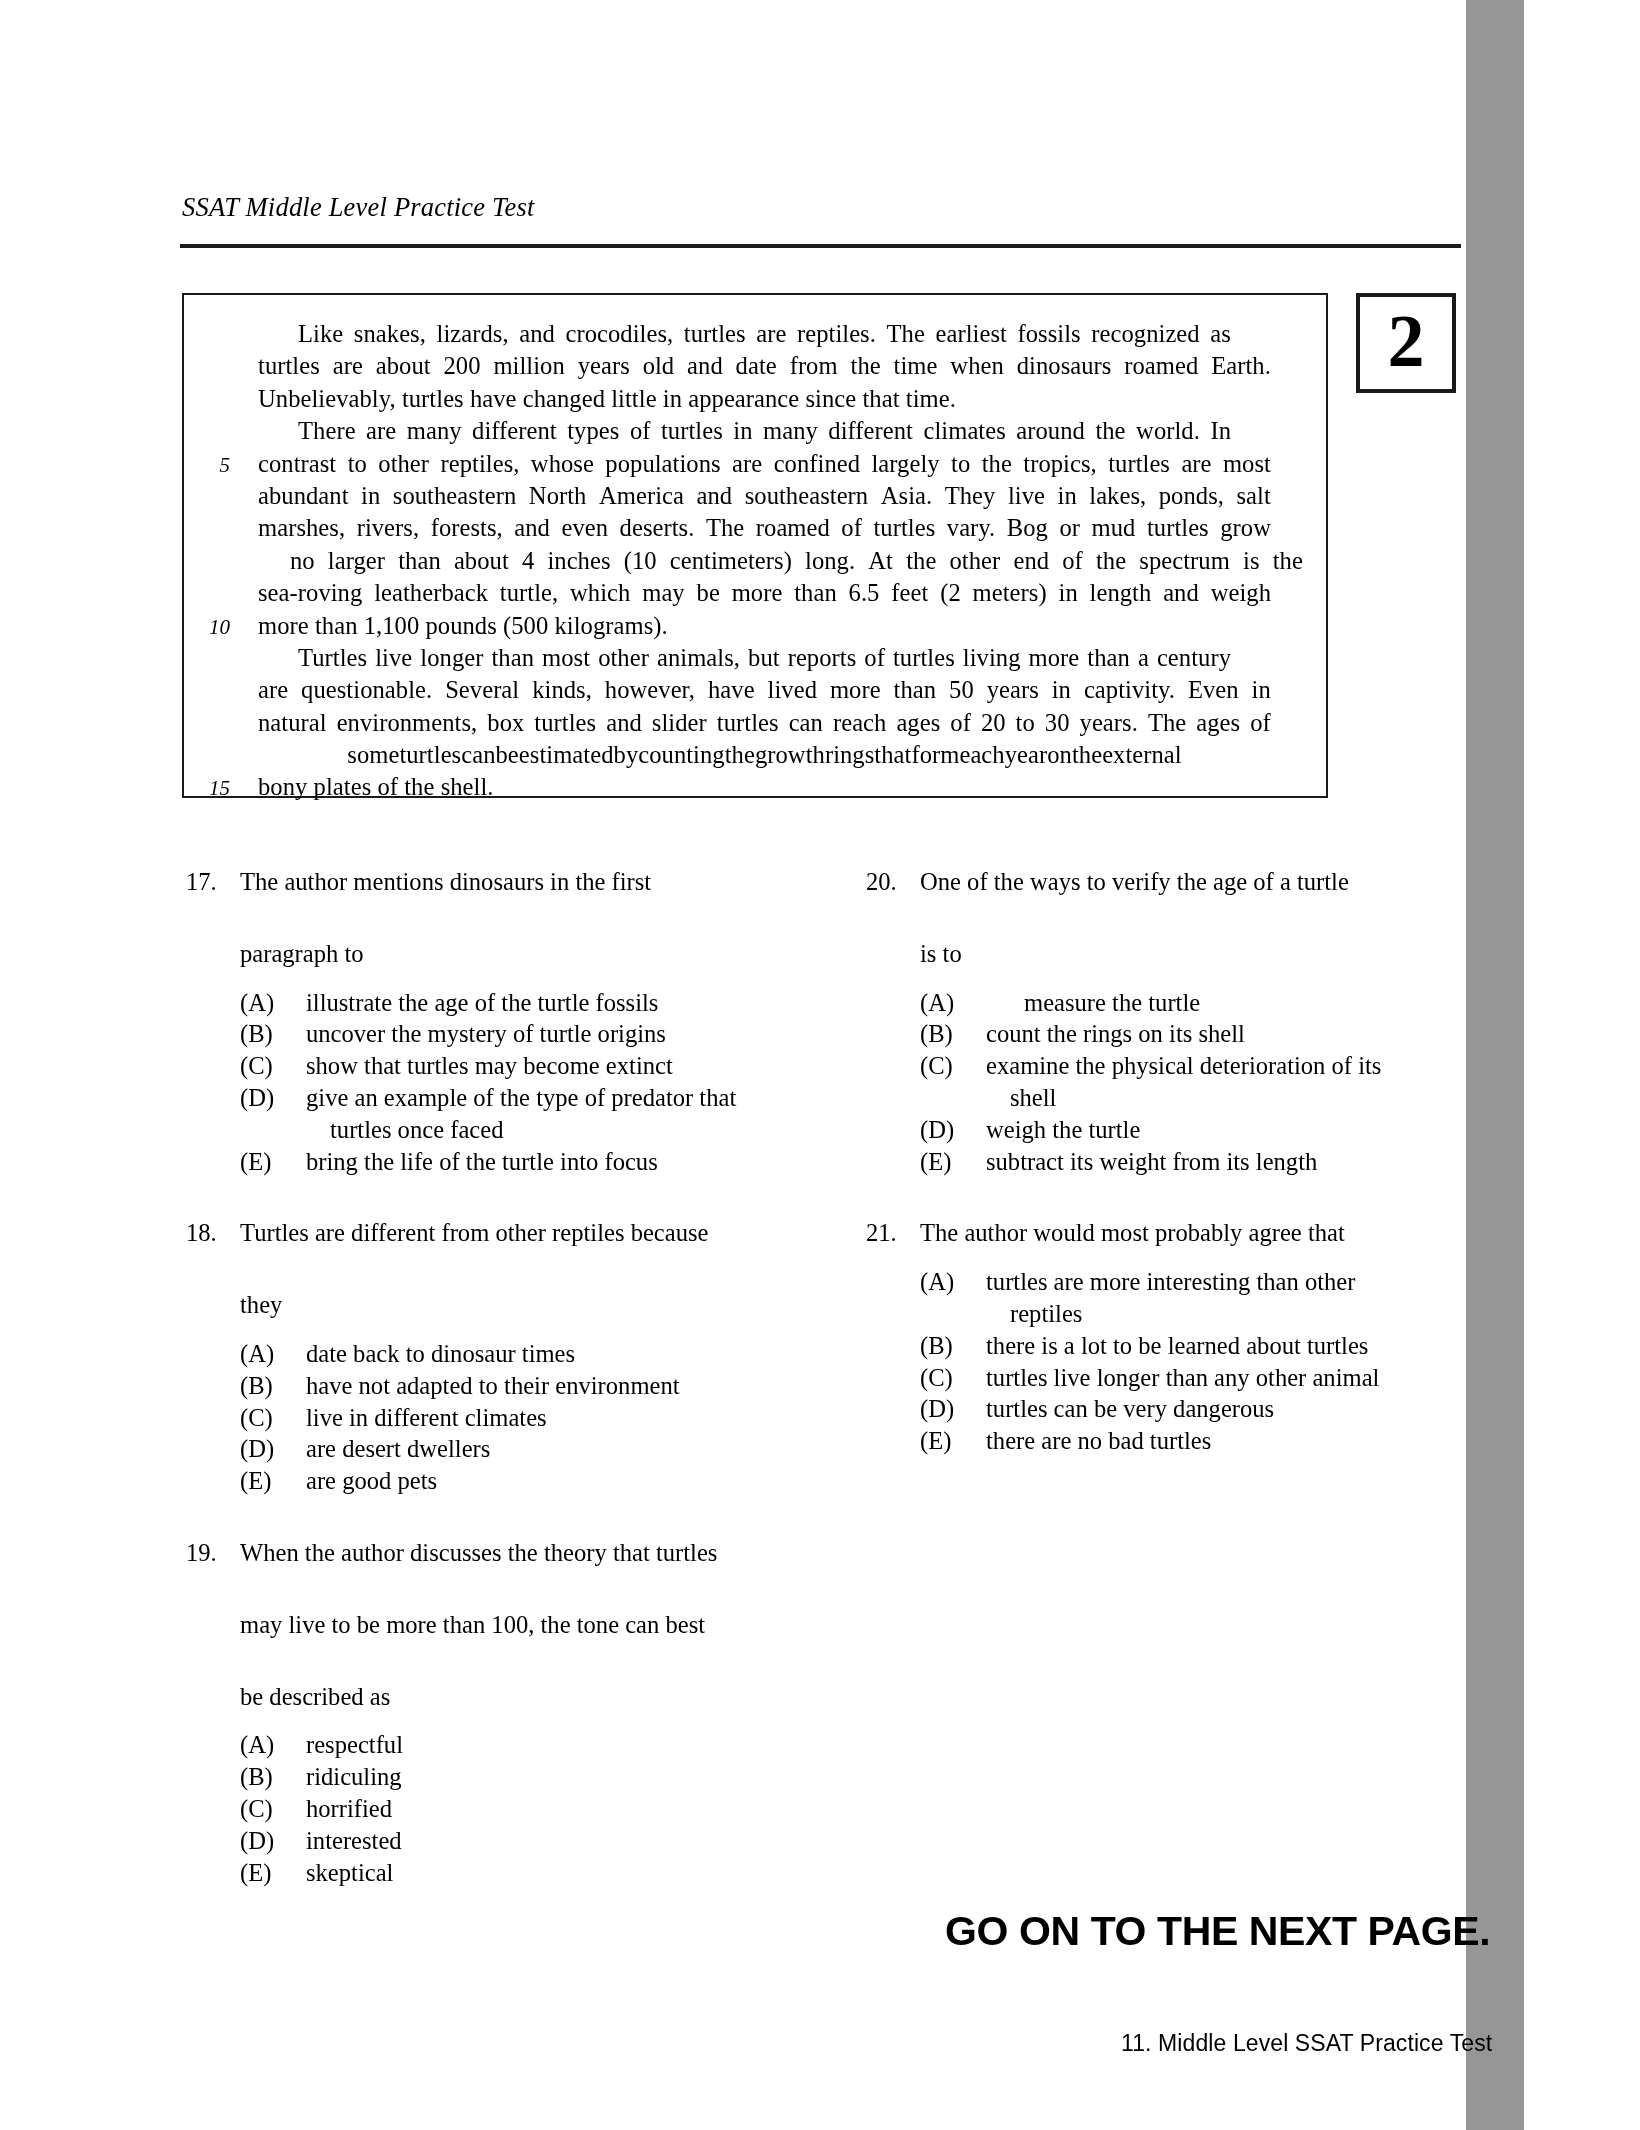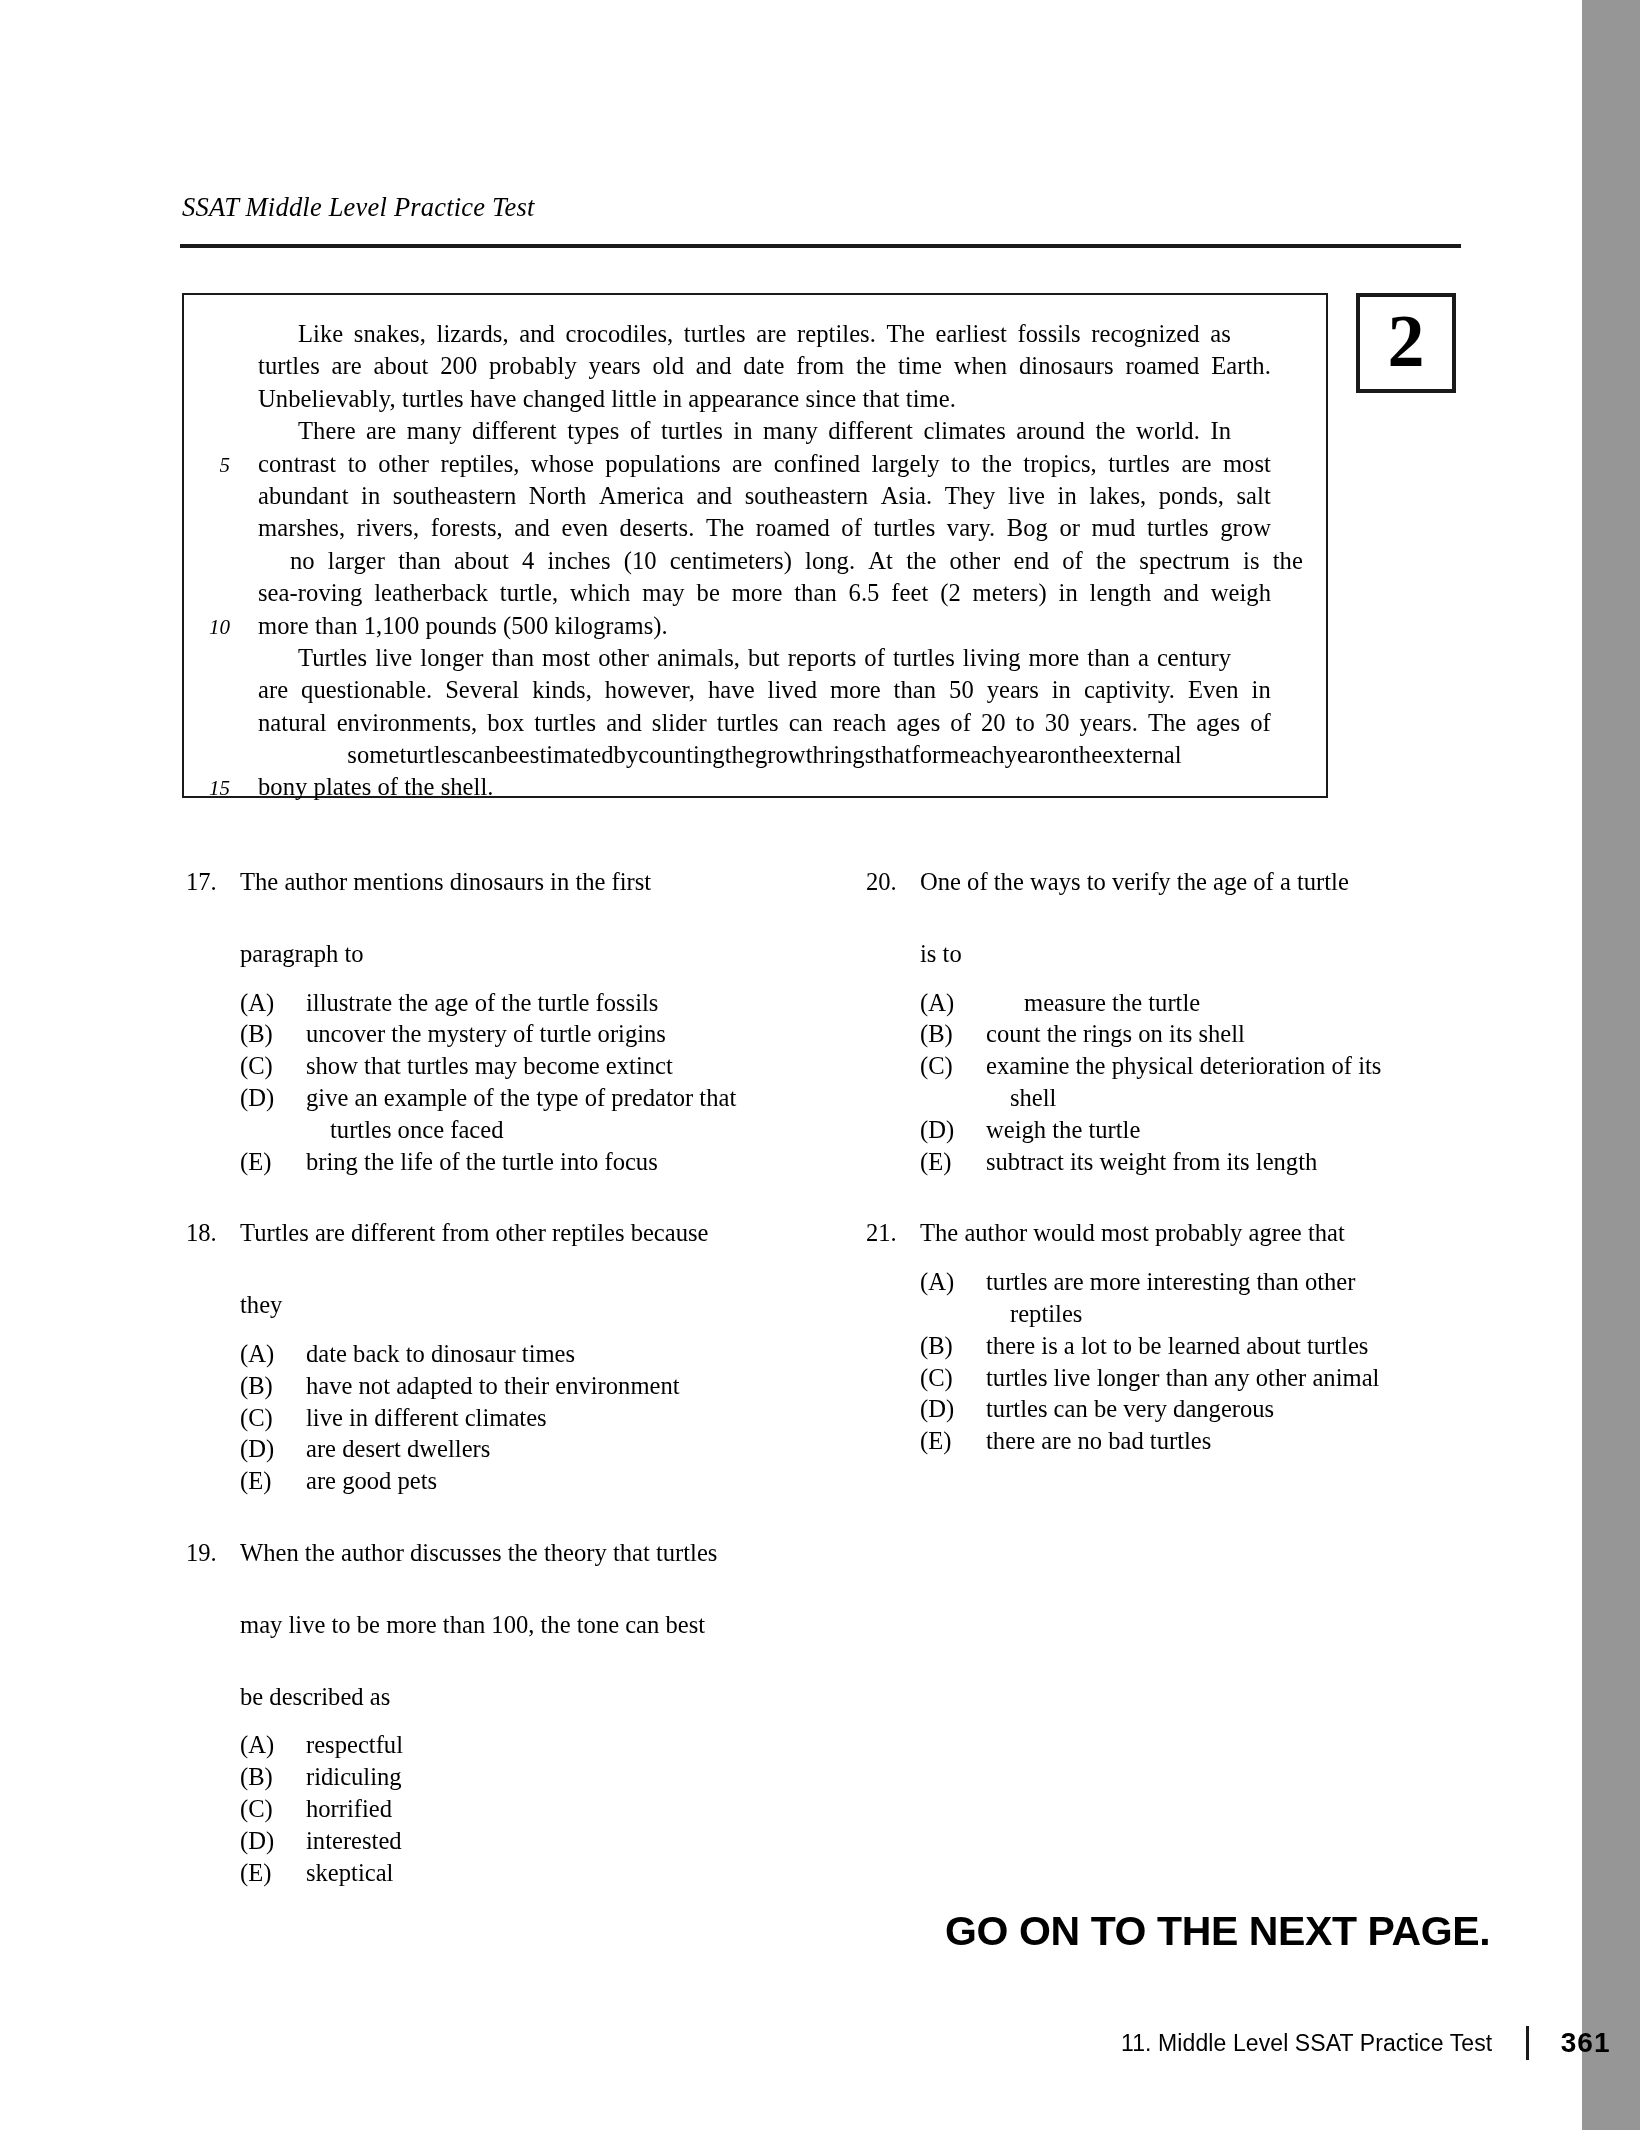--- a/index.html
+++ b/index.html
@@ -2,21 +2,21 @@
 <html><head>
 <meta charset="utf-8">
 <style>
   html, body {
     margin: 0;
     padding: 0;
     background: #ffffff;
   }
   .page {
     position: relative;
-    width: 1640px;
+    width: 1524px;
     height: 2130px;
     background: #ffffff;
     overflow: hidden;
     font-family: "Liberation Serif", serif;
     color: #000000;
   }
   
   .edge-bar {
     position: absolute;
     top: 0;
@@ -204,21 +204,21 @@
             <span>recognized</span>
             <span>as</span>
           </span>
         </div>
         <div class="passage-line">
           <span style="display: flex; justify-content: space-between; width: 100%;">
             <span>turtles</span>
             <span>are</span>
             <span>about</span>
             <span>200</span>
-            <span>probably</span>
+            <span>million</span>
             <span>years</span>
             <span>old</span>
             <span>and</span>
             <span>date</span>
             <span>from</span>
             <span>the</span>
             <span>time</span>
             <span>when</span>
             <span>dinosaurs</span>
             <span>roamed</span>

